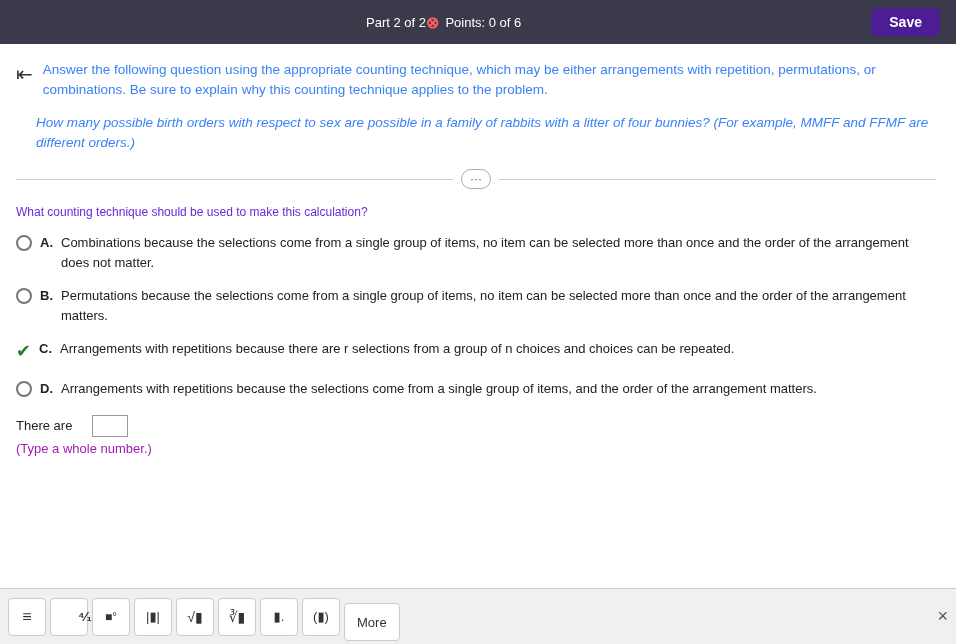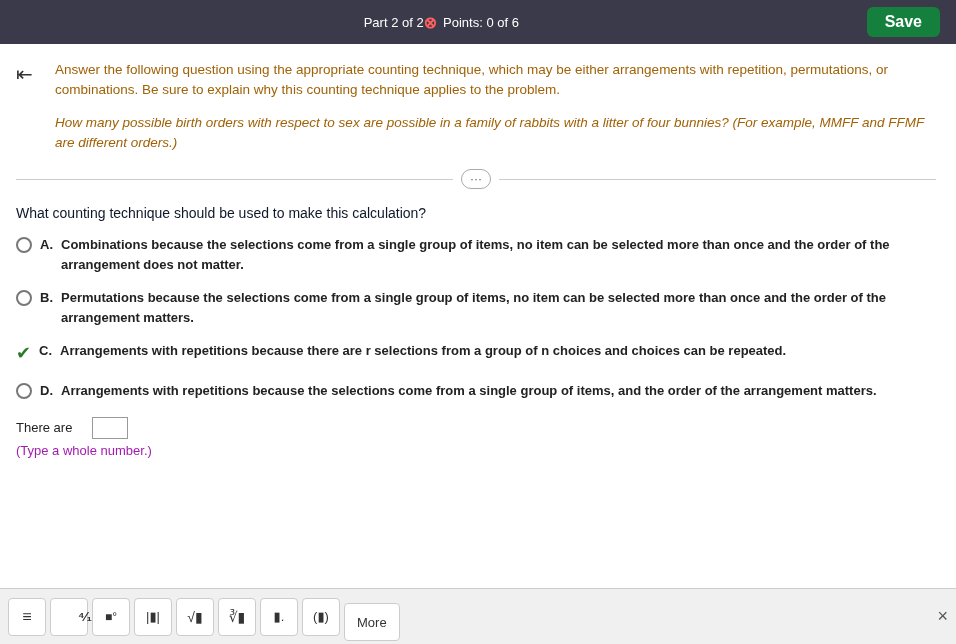--- a/index.html
+++ b/index.html
@@ -34,26 +34,26 @@
       gap: 6px;
       color: white;
       font-size: 13px;
     }
     .points-error {
       color: #ff6060;
       font-size: 16px;
       font-weight: bold;
     }
     .save-btn {
-      background: #15803d;
+      background: #4c1d95;
       color: white;
       border: none;
       padding: 6px 18px;
       border-radius: 6px;
-      font-size: 16px;
+      font-size: 14px;
       font-weight: bold;
       cursor: pointer;
     }
     .header-left {
       display: flex;
       align-items: center;
       gap: 10px;
     }
 
     
@@ -71,24 +71,24 @@
       font-size: 20px;
       color: #333;
       float: left;
       margin-right: 10px;
       margin-top: 2px;
       cursor: pointer;
     }
 
     .question-text {
       font-size: 13.5px;
-      color: #a16207;
+      color: #3b82f6;
       line-height: 1.5;
       margin-bottom: 12px;
-      margin-left: 39px;
+      margin-left: 20px;
     }
 
     .question-italic {
       font-style: italic;
     }
 
     .divider-container {
       display: flex;
       align-items: center;
       justify-content: center;
@@ -103,22 +103,22 @@
       background: white;
       border: 1px solid #aaa;
       border-radius: 10px;
       padding: 2px 8px;
       font-size: 12px;
       color: #555;
       margin: 0 8px;
     }
 
     .sub-question {
-      font-size: 14px;
-      color: #0f172a;
+      font-size: 12px;
+      color: #6d28d9;
       margin-bottom: 14px;
     }
 
     .options-list {
       list-style: none;
       margin-bottom: 16px;
     }
     .option-item {
       display: flex;
       align-items: flex-start;
@@ -144,21 +144,20 @@
       color: #2a7a2a;
       font-size: 18px;
       margin-top: -1px;
     }
     .option-letter {
       font-weight: bold;
       flex-shrink: 0;
     }
     .option-text {
       flex: 1;
-      font-weight: bold;
     }
 
     .fill-in-text {
       font-size: 13px;
       color: #222;
       margin-bottom: 4px;
       display: flex;
       align-items: center;
       flex-wrap: wrap;
       gap: 20px;

